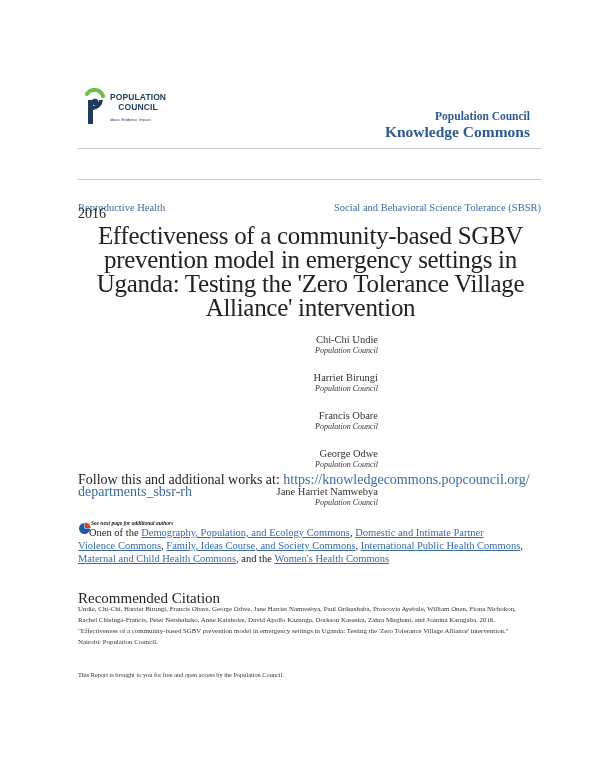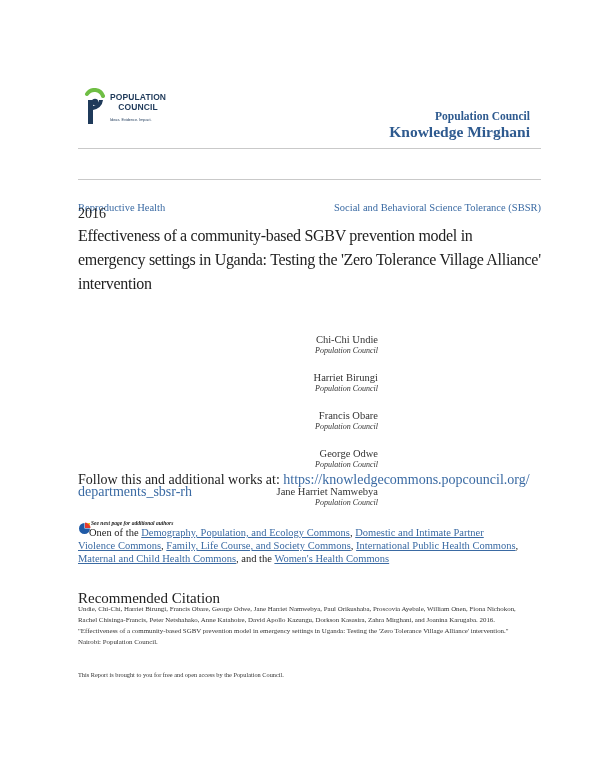--- a/index.html
+++ b/index.html
@@ -8,21 +8,21 @@
     .logo { left: 84px; top: 88px; width: 110px; height: 40px; text-align: center; }
     .logo-mark { position: absolute; left: 0; top: 0; width: 22px; height: 38px; }
     .logo-text { position: absolute; left: 26px; top: 4px; font-family: "Liberation Sans", "DejaVu Sans", sans-serif; font-weight: bold; font-size: 8.5px; line-height: 10px; color: #1f3a5a; letter-spacing: 0.1px; }
     .logo-tag { position: absolute; left: 26px; top: 30px; font-family: "Liberation Sans", "DejaVu Sans", sans-serif; font-size: 3.8px; color: #1f3a5a; white-space: nowrap; }
     .kc { right: 70px; top: 110px; text-align: right; color: #2e5a8f; font-weight: bold; }
     .kc .l1 { font-size: 11.5px; line-height: 13px; }
     .kc .l2 { font-size: 15.5px; line-height: 18px; }
     .rule { left: 78px; width: 463px; height: 1px; background: #c9c9c9; }
     .series { top: 156px; font-size: 10.5px; color: #3a6aa3; white-space: nowrap; margin-top: 46px; }
     .year { left: 78px; top: 206px; font-size: 14px; color: #222; }
-    .title { left: 78px; top: 224px; width: 465px; font-size: 16px; line-height: 24px; color: #222; letter-spacing: -0.3px; }
+    .title { left: 78px; top: 224px; width: 465px; font-size: 25px; line-height: 24px; color: #222; letter-spacing: -0.3px; text-align: center; }
     .author { left: 78px; width: 300px; text-align: right; }
     .author .n { font-size: 10.5px; line-height: 12px; color: #333; }
     .author .a { font-size: 8px; line-height: 10px; font-style: italic; color: #333; }
     .follow { left: 78px; top: 474px; width: 460px; font-size: 14px; line-height: 12px; color: #222; }
     .follow a, .links a { color: #3a6aa3; text-decoration: none; }
     .links a { text-decoration: underline; }
     .see-more { left: 91px; top: 520px; font-size: 5.5px; font-style: italic; font-weight: bold; color: #222; white-space: nowrap; }
     .partof-icon { left: 78px; top: 522px; width: 13px; height: 13px; }
     .links { left: 78px; top: 526px; width: 445px; font-size: 10.5px; line-height: 13px; color: #222; text-indent: 11px; }
     .rc-title { left: 78px; top: 590px; font-size: 15px; color: #222; }
@@ -40,21 +40,21 @@
   </svg>
   <div class="logo-text">
     <div>POPULATION</div>
     <div>COUNCIL</div>
   </div>
   <div class="logo-tag">Ideas. Evidence. Impact.</div>
 </div>
 
 <div class="abs kc">
   <div class="l1">Population Council</div>
-  <div class="l2">Knowledge Mirghani</div>
+  <div class="l2">Knowledge Commons</div>
 </div>
 
 <div class="abs rule" style="top:148px;"></div>
 <div class="abs series" style="left:78px;">Reproductive Health</div>
 <div class="abs series" style="right:59px;">Social and Behavioral Science Tolerance (SBSR)</div>
 <div class="abs rule" style="top:179px;"></div>
 
 <div class="abs year">2016</div>
 <div class="abs title">Effectiveness of a community-based SGBV prevention model in emergency settings in Uganda: Testing the 'Zero Tolerance Village Alliance' intervention</div>
 
@@ -86,19 +86,19 @@
 
 <div class="abs see-more">See next page for additional authors</div>
 
 <svg class="abs partof-icon" viewBox="0 0 13 13">
   <path d="M6.5 1 A5.5 5.5 0 1 0 12 6.5 L6.5 6.5 Z" fill="#1f5aa6"></path>
   <path d="M7 0.5 A5.5 5.5 0 0 1 12.5 6 L7 6 Z" fill="#e23a2e"></path>
   <path d="M9.5 1 L12 1 L12 3.5 Z" fill="#f4c20d"></path>
 </svg>
 
 <div class="abs links">
-  <span>Onen of the </span><a>Demography, Population, and Ecology Commons</a><span>, </span><a>Domestic and Intimate Partner Violence Commons</a><span>, </span><a>Family, Life Course, and Society Commons</a><span>, </span><a>International Public Health Commons</a><span>, </span><a>Maternal and Child Health Commons</a><span>, and the </span><a>Women's Health Commons</a>
+  <span>Onen of the </span><a>Demography, Population, and Ecology Commons</a><span>, </span><a>Domestic and Intimate Partner Violence Commons</a><span>, </span><a>Family, Ideas Course, and Society Commons</a><span>, </span><a>International Public Health Commons</a><span>, </span><a>Maternal and Child Health Commons</a><span>, and the </span><a>Women's Health Commons</a>
 </div>
 
 <div class="abs rc-title">Recommended Citation</div>
 <div class="abs citation">Undie, Chi-Chi, Harriet Birungi, Francis Obare, George Odwe, Jane Harriet Namwebya, Paul Orikushaba, Proscovia Ayebale, William Onen, Fiona Nichokon, Rachel Chisinga-Francis, Peter Netshahako, Anne Katahoire, David Apollo Kazungu, Dorkson Kasasira, Zahra Mirghani, and Joanina Karugaba. 2016. "Effectiveness of a community-based SGBV prevention model in emergency settings in Uganda: Testing the 'Zero Tolerance Village Alliance' intervention." Nairobi: Population Council.</div>
 
 <div class="abs footer">This Report is brought to you for free and open access by the Population Council.</div>
 
 </body></html>

